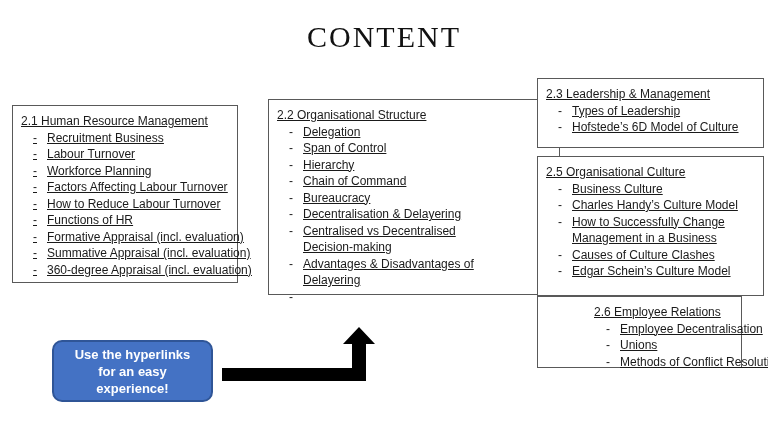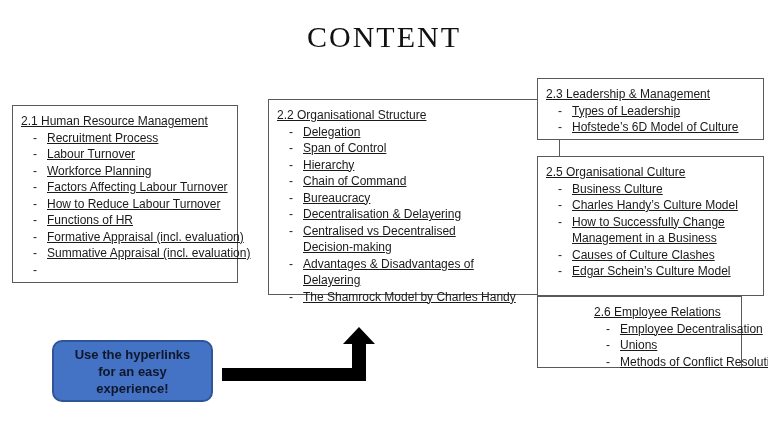--- a/index.html
+++ b/index.html
@@ -13,23 +13,23 @@
     color:#111;
   }
   .box {
     position:absolute; border:1px solid #595959; box-sizing:border-box;
     padding-top:7px; font-size:12px; line-height:16.5px; background:#fff;
   }
   .heading { padding-left:8px; text-decoration:underline; white-space:pre; }
   .item { display:flex; padding-left:20px; }
   .dash { flex:0 0 14px; width:14px; }
   .txt { text-decoration:underline; white-space:pre; }
-  #box-hrm { left:12px;  top:105px; width:226px; height:178px; }
+  #box-hrm { left:12px;  top:105px; width:226px; height:178px;text-decoration:underline; }
   #box-os  { left:268px; top:99px;  width:292px; height:196px; }
-  #box-lm  { left:537px; top:78px;  width:227px; height:62px;  }
+  #box-lm  { left:537px; top:78px;  width:227px; height:70px;  }
   #box-oc  { left:537px; top:156px; width:227px; height:140px; }
   #box-er  { left:537px; top:296px; width:205px; height:72px;padding-left:48px;  }
   .callout {
     position:absolute; left:52px; top:340px; width:161px; height:62px;
     box-sizing:border-box; border-radius:10px; border:2px solid #2F5597;
     background:#4472C4; color:#fff;
     display:flex; align-items:center; justify-content:center;
     text-align:center; font-weight:bold; font-size:13px; line-height:17px;
     white-space:pre-line;
   }
@@ -40,21 +40,21 @@
 
 <div class="slide">
 
   <div class="title">CONTENT</div>
 
   <div class="box" id="box-hrm">
     <div class="heading">2.1 Human Resource Management</div>
     <div>
         <div class="item">
           <span class="dash">-</span>
-          <span class="txt">Recruitment Process</span>
+          <span class="txt">Recruitment Business</span>
         </div>
         <div class="item">
           <span class="dash">-</span>
           <span class="txt">Labour Turnover</span>
         </div>
         <div class="item">
           <span class="dash">-</span>
           <span class="txt">Workforce Planning</span>
         </div>
         <div class="item">
@@ -72,20 +72,21 @@
         <div class="item">
           <span class="dash">-</span>
           <span class="txt">Formative Appraisal (incl. evaluation)</span>
         </div>
         <div class="item">
           <span class="dash">-</span>
           <span class="txt">Summative Appraisal (incl. evaluation)</span>
         </div>
         <div class="item">
           <span class="dash">-</span>
+          <span class="txt">360-degree Appraisal (incl. evaluation)</span>
         </div>
       </div>
   </div>
 
   <div class="box" id="box-os">
     <div class="heading">2.2 Organisational Structure</div>
     <div>
         <div class="item">
           <span class="dash">-</span>
           <span class="txt">Delegation</span>
@@ -115,21 +116,20 @@
           <span class="txt">Centralised vs Decentralised
 Decision-making</span>
         </div>
         <div class="item">
           <span class="dash">-</span>
           <span class="txt">Advantages &amp; Disadvantages of
 Delayering</span>
         </div>
         <div class="item">
           <span class="dash">-</span>
-          <span class="txt">The Shamrock Model by Charles Handy</span>
         </div>
       </div>
   </div>
 
   <div class="box" id="box-lm">
     <div class="heading">2.3 Leadership &amp; Management</div>
     <div>
         <div class="item">
           <span class="dash">-</span>
           <span class="txt">Types of Leadership</span>
@@ -179,21 +179,21 @@
           <span class="dash">-</span>
           <span class="txt">Unions</span>
         </div>
         <div class="item">
           <span class="dash">-</span>
           <span class="txt">Methods of Conflict Resolution</span>
         </div>
       </div>
   </div>
 
-  <div class="callout" style="background: rgb(68, 114, 196); border-color: rgb(47, 85, 151); color: #0f172a;">
+  <div class="callout" style="background: rgb(68, 114, 196); border-color: rgb(47, 85, 151); color: #ffffff;">
     <span>Use the hyperlinks
 for an easy
 experience!</span>
   </div>
 
   <svg class="arrow-svg" width="768" height="432" viewBox="0 0 768 432">
     <path d="M222,368 L352,368 L352,344 L343,344 L359,327 L375,344 L366,344 L366,381 L222,381 Z" fill="#000000"></path>
   </svg>
 
 </div>

